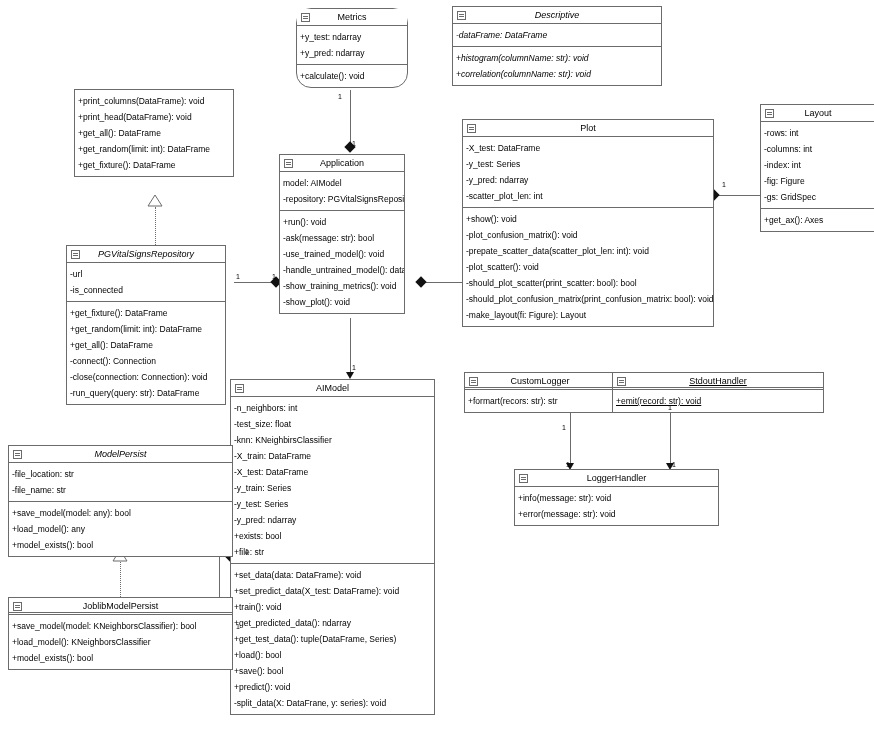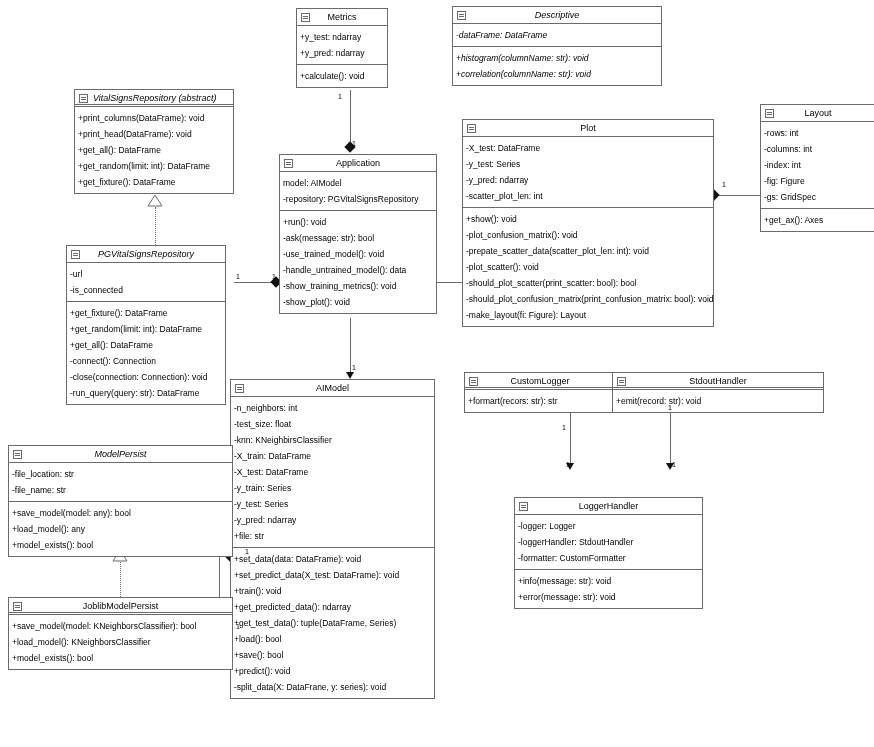--- a/index.html
+++ b/index.html
@@ -171,21 +171,21 @@
   </div>
   <div class="edge-dot v" style="left:120px; top:562px; height:35px;"></div>
 
   <div class="edge v" style="left:570px; top:404px; height:60px;"></div>
   <div class="arrow-down" style="left:566px; top:463px;"></div>
 
   <div class="edge v" style="left:670px; top:404px; height:60px;"></div>
   <div class="arrow-down" style="left:666px; top:463px;"></div>
 
   <div id="classes-layer">
-      <div class="uml-class" style="left: 296px; top: 8px; width: 92px;">
+      <div class="uml-class" style="left: 296px; top: 8px; width: 112px; border-radius: 15px;">
         <div class="uml-header">
           <span class="class-icon"></span>
           <span class="title">Metrics</span>
         </div>
         <div class="uml-section">
           <div class="uml-row">+y_test: ndarray</div>
           <div class="uml-row">+y_pred: ndarray</div>
         </div>
         <div class="uml-section">
           <div class="uml-row">+calculate(): void</div>
@@ -198,24 +198,20 @@
         </div>
         <div class="uml-section">
           <div class="uml-row">-dataFrame: DataFrame</div>
         </div>
         <div class="uml-section">
           <div class="uml-row">+histogram(columnName: str): void</div>
           <div class="uml-row">+correlation(columnName: str): void</div>
         </div>
       </div>
       <div class="uml-class" style="left: 74px; top: 89px; width: 160px;">
-        <div class="uml-header double">
-          <span class="class-icon"></span>
-          <span class="title abstract">VitalSignsRepository (abstract)</span>
-        </div>
         <div class="uml-section">
           <div class="uml-row">+print_columns(DataFrame): void</div>
           <div class="uml-row">+print_head(DataFrame): void</div>
           <div class="uml-row">+get_all(): DataFrame</div>
           <div class="uml-row">+get_random(limit: int): DataFrame</div>
           <div class="uml-row">+get_fixture(): DataFrame</div>
         </div>
       </div>
       <div class="uml-class" style="left: 760px; top: 104px; width: 116px;">
         <div class="uml-header">
@@ -247,21 +243,21 @@
         <div class="uml-section">
           <div class="uml-row">+show(): void</div>
           <div class="uml-row">-plot_confusion_matrix(): void</div>
           <div class="uml-row">-prepate_scatter_data(scatter_plot_len: int): void</div>
           <div class="uml-row">-plot_scatter(): void</div>
           <div class="uml-row">-should_plot_scatter(print_scatter: bool): bool</div>
           <div class="uml-row">-should_plot_confusion_matrix(print_confusion_matrix: bool): void</div>
           <div class="uml-row">-make_layout(fi: Figure): Layout</div>
         </div>
       </div>
-      <div class="uml-class" style="left: 279px; top: 154px; width: 158px;">
+      <div class="uml-class" style="left: 279px; top: 154px; width: 126px;">
         <div class="uml-header">
           <span class="class-icon"></span>
           <span class="title">Application</span>
         </div>
         <div class="uml-section">
           <div class="uml-row"> model: AIModel</div>
           <div class="uml-row">-repository: PGVitalSignsRepository</div>
         </div>
         <div class="uml-section">
           <div class="uml-row">+run(): void</div>
@@ -292,21 +288,21 @@
       </div>
       <div class="uml-class" style="left: 464px; top: 372px; width: 152px;">
         <div class="uml-header double">
           <span class="class-icon"></span>
           <span class="title">CustomLogger</span>
         </div>
         <div class="uml-section">
           <div class="uml-row">+formart(recors: str): str</div>
         </div>
       </div>
-      <div class="uml-class" style="left: 612px; top: 372px; width: 212px;">
+      <div class="uml-class" style="left: 612px; top: 372px; width: 212px; text-decoration: underline;">
         <div class="uml-header double">
           <span class="class-icon"></span>
           <span class="title">StdoutHandler</span>
         </div>
         <div class="uml-section">
           <div class="uml-row">+emit(record: str): void</div>
         </div>
       </div>
       <div class="uml-class" style="left: 230px; top: 379px; width: 205px;">
         <div class="uml-header">
@@ -315,20 +311,21 @@
         </div>
         <div class="uml-section">
           <div class="uml-row">-n_neighbors: int</div>
           <div class="uml-row">-test_size: float</div>
           <div class="uml-row">-knn: KNeighbirsClassifier</div>
           <div class="uml-row">-X_train: DataFrame</div>
           <div class="uml-row">-X_test: DataFrame</div>
           <div class="uml-row">-y_train: Series</div>
           <div class="uml-row">-y_test: Series</div>
           <div class="uml-row">-y_pred: ndarray</div>
+          <div class="uml-row">+exists: bool</div>
           <div class="uml-row">+file: str</div>
         </div>
         <div class="uml-section">
           <div class="uml-row">+set_data(data: DataFrame): void</div>
           <div class="uml-row">+set_predict_data(X_test: DataFrame): void</div>
           <div class="uml-row">+train(): void</div>
           <div class="uml-row">+get_predicted_data(): ndarray</div>
           <div class="uml-row">+get_test_data(): tuple(DataFrame, Series)</div>
           <div class="uml-row">+load(): bool</div>
           <div class="uml-row">+save(): bool</div>
@@ -344,29 +341,24 @@
         <div class="uml-section">
           <div class="uml-row">-file_location: str</div>
           <div class="uml-row">-file_name: str</div>
         </div>
         <div class="uml-section">
           <div class="uml-row">+save_model(model: any): bool</div>
           <div class="uml-row">+load_model(): any</div>
           <div class="uml-row">+model_exists(): bool</div>
         </div>
       </div>
-      <div class="uml-class" style="left: 514px; top: 497px; width: 189px;">
+      <div class="uml-class" style="left: 514px; top: 469px; width: 205px;">
         <div class="uml-header">
           <span class="class-icon"></span>
           <span class="title">LoggerHandler</span>
-        </div>
-        <div class="uml-section">
-          <div class="uml-row">-logger: Logger</div>
-          <div class="uml-row">-loggerHandler: StdoutHandler</div>
-          <div class="uml-row">-formatter: CustomFormatter</div>
         </div>
         <div class="uml-section">
           <div class="uml-row">+info(message: str): void</div>
           <div class="uml-row">+error(message: str): void</div>
         </div>
       </div>
       <div class="uml-class" style="left: 8px; top: 597px; width: 225px;">
         <div class="uml-header double">
           <span class="class-icon"></span>
           <span class="title">JoblibModelPersist</span>

